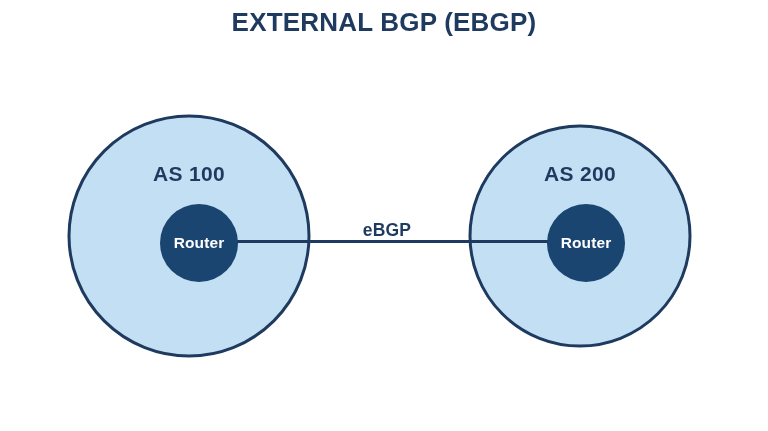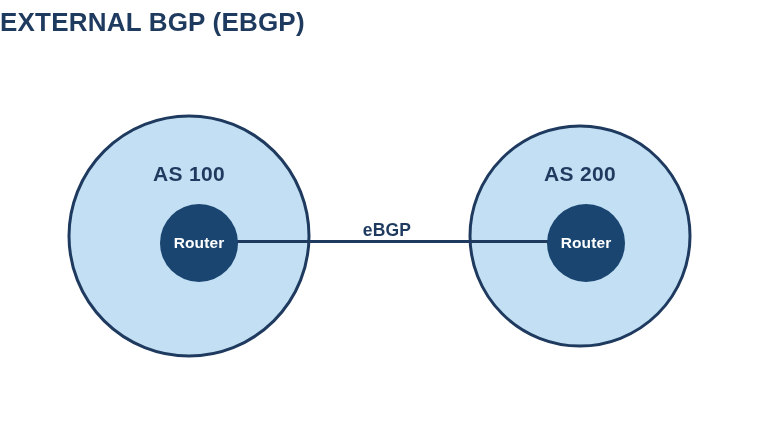--- a/index.html
+++ b/index.html
@@ -20,20 +20,21 @@
     background: #ffffff;
     overflow: hidden;
   }
 
   
   #diagram-title {
     position: absolute;
     left: 0;
     top: 6px;
     width: 768px;
+    text-align: center;
     font-size: 26px;
     font-weight: bold;
     letter-spacing: 0.2px;
     color: #1f3a5f;
     line-height: 32px;
     white-space: nowrap;
   }
 
   
   #stage {

